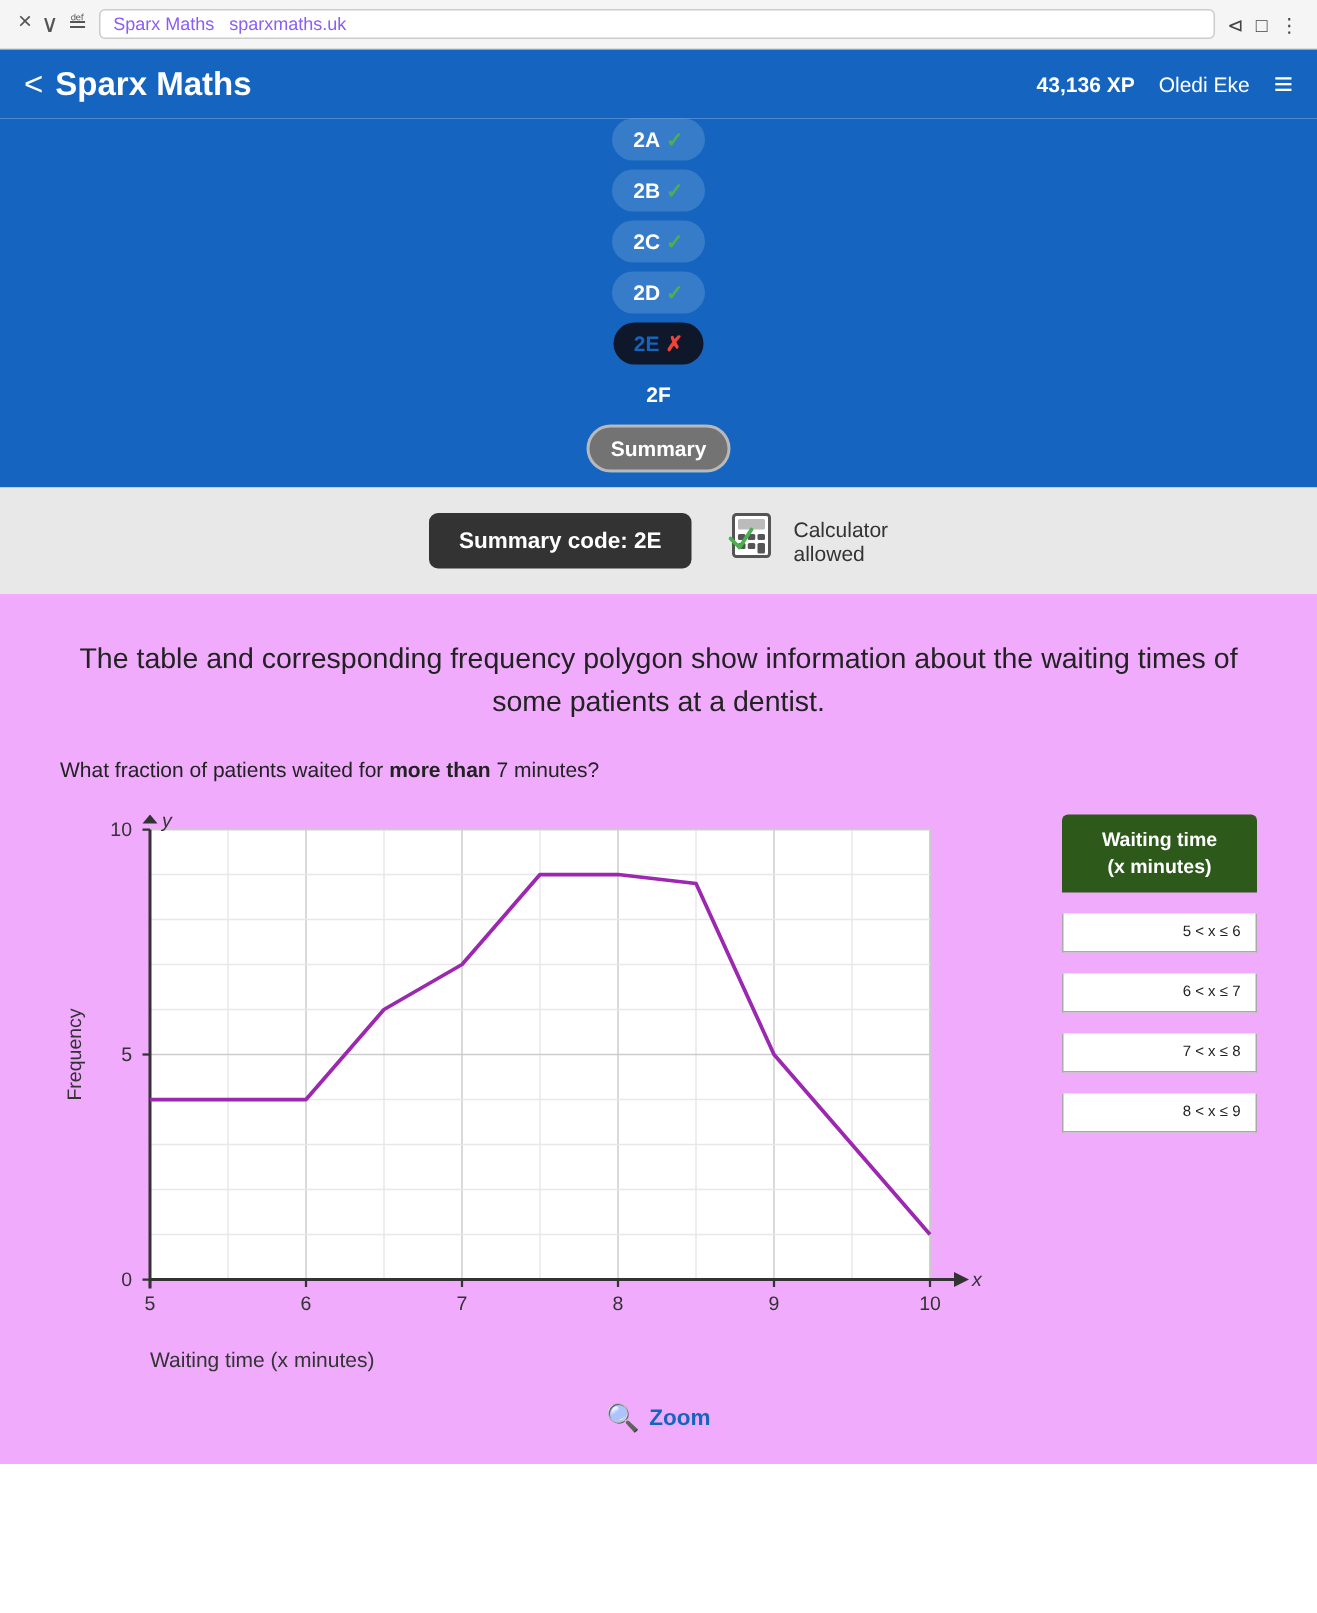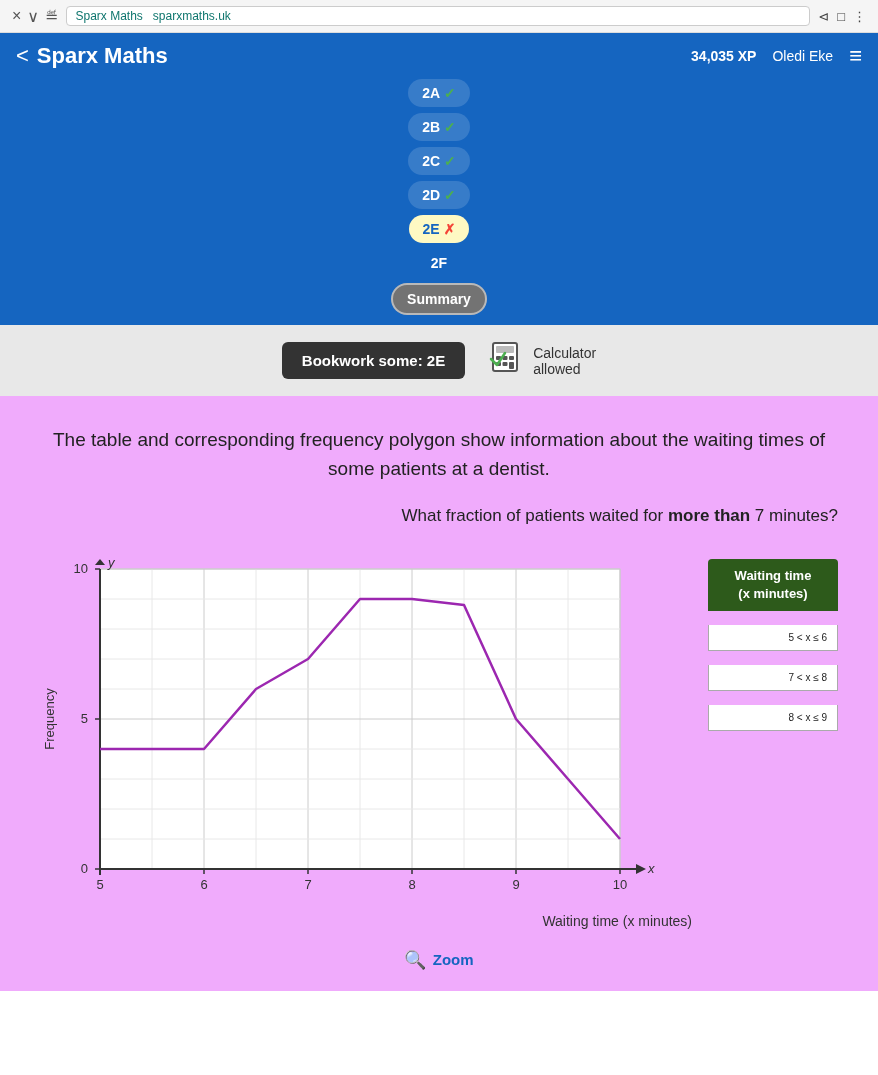--- a/index.html
+++ b/index.html
@@ -6,21 +6,21 @@
     body { font-family: Arial, sans-serif; background: #fff; width: 878px; min-height: 1075px; overflow-x: hidden; }
 
     
     .browser-bar {
       display: flex; align-items: center; gap: 8px;
       background: #f5f5f5; padding: 6px 12px;
       border-bottom: 1px solid #ddd; font-size: 13px; color: #444;
     }
     .browser-bar .controls { display: flex; gap: 6px; }
     .browser-bar .controls span { cursor: pointer; font-size: 16px; color: #555; }
-    .browser-url { flex: 1; background: #fff; border: 1px solid #ccc; border-radius: 4px; padding: 2px 8px; font-size: 12px; color: #0f766e; }
+    .browser-url { flex: 1; background: #fff; border: 1px solid #ccc; border-radius: 4px; padding: 2px 8px; font-size: 12px; color: #8b5cf6; }
     .browser-actions { display: flex; gap: 8px; }
 
     
     .top-nav {
       background: #1565c0; display: flex; align-items: center; justify-content: space-between;
       padding: 10px 16px; color: white;
     }
     .top-nav .left { display: flex; align-items: center; gap: 8px; }
     .top-nav .back-btn { font-size: 22px; color: white; cursor: pointer; }
     .top-nav .site-title { font-size: 22px; font-weight: bold; color: white; }
@@ -31,21 +31,21 @@
 
     
     .tab-bar {
       background: #1565c0; display: flex; align-items: center; padding: 0 16px 10px 16px; gap: 6px; flex-direction: column;
     }
     .tab {
       padding: 6px 14px; border-radius: 20px; font-size: 14px; font-weight: 600; cursor: pointer; color: white;
       display: flex; align-items: center; gap: 4px;
     }
     .tab.completed { background: rgba(255,255,255,0.15); }
-    .tab.active { background: #fef9c3; color: #1565c0; align-items: flex-end; }
+    .tab.active { background: #0f172a; color: #1565c0; align-items: flex-end; }
     .tab.inactive { background: transparent; color: white; }
     .tab.summary { background: #737373; color: white; border: 2px solid rgba(255,255,255,0.5); }
     .check-mark { color: #4caf50; font-size: 14px; }
     .cross-mark { color: #f44336; font-size: 14px; }
 
     
     .bookwork-section {
       background: #e8e8e8; padding: 16px; display: flex; align-items: center; justify-content: center; gap: 24px;
     }
     .bookwork-code-btn {
@@ -54,21 +54,21 @@
     .calculator-allowed { display: flex; align-items: center; gap: 12px; font-size: 14px; color: #333; }
     .calculator-icon { font-size: 26px; color: #555; }
 
     
     .main-content { padding: 30px 40px 20px 40px; background: #f0abfc; }
 
     .question-text {
       font-size: 19px; color: #222; line-height: 1.5; margin-bottom: 20px; text-align: center;
     }
     .question-sub {
-      font-size: 17px; color: #222; line-height: 1.5; margin-bottom: 30px; text-align: right;
+      font-size: 14px; color: #222; line-height: 1.5; margin-bottom: 19px; text-align: left;
     }
     .question-sub strong { font-weight: 900; }
 
     
     .chart-container { display: flex; gap: 16px; align-items: flex-start; margin-bottom: 20px; }
     .chart-wrap { position: relative; flex: 1; }
 
     .chart-svg-wrap { position: relative; }
 
     
@@ -108,21 +108,21 @@
     <span>⋮</span>
   </div>
 </div>
 
 <div class="top-nav">
   <div class="left">
     <span class="back-btn">&lt;</span>
     <span class="site-title">Sparx Maths</span>
   </div>
   <div class="right">
-    <span class="xp-text">34,035 XP</span>
+    <span class="xp-text">43,136 XP</span>
     <span class="user-name">Oledi Eke</span>
     <span class="menu-icon">≡</span>
   </div>
 </div>
 
 <div class="tab-bar">
   <div class="tab completed">
     <span>2A</span>
     <span class="check-mark">✓</span>
   </div>
@@ -144,21 +144,21 @@
   </div>
   <div class="tab inactive">
     <span>2F</span>
   </div>
   <div class="tab summary">
     <span>Summary</span>
   </div>
 </div>
 
 <div class="bookwork-section">
-  <div class="bookwork-code-btn">Bookwork some: 2E</div>
+  <div class="bookwork-code-btn">Summary code: 2E</div>
   <div class="calculator-allowed">
     <span class="calculator-icon">
       <svg width="32" height="32" viewBox="0 0 32 32" fill="none" xmlns="http://www.w3.org/2000/svg">
         <rect x="4" y="2" width="24" height="28" rx="2" stroke="#555" stroke-width="2" fill="white"></rect>
         <rect x="7" y="5" width="18" height="7" rx="1" fill="#bbb"></rect>
         <rect x="7" y="15" width="5" height="4" rx="1" fill="#555"></rect>
         <rect x="13.5" y="15" width="5" height="4" rx="1" fill="#555"></rect>
         <rect x="20" y="15" width="5" height="4" rx="1" fill="#555"></rect>
         <rect x="7" y="21" width="5" height="4" rx="1" fill="#555"></rect>
         <rect x="13.5" y="21" width="5" height="4" rx="1" fill="#555"></rect>
@@ -249,29 +249,30 @@
           <line x1="580" y1="310" x2="580" y2="315" stroke="#333" stroke-width="1.5"></line>
           <text x="580" y="330" font-size="13" text-anchor="middle" fill="#333">10</text>
 
           <text x="608" y="314" font-size="13" fill="#333" font-style="italic">x</text>
 
           <polyline points="60,190 112,190 164,190 216,130 268,100 320,40 372,40 424,46 476,160 528,220 580,280" stroke="#9c27b0" stroke-width="2.5" fill="none" stroke-linejoin="round"></polyline>
 
         </svg>
       </div>
 
-      <div style="text-align:right; font-size:14px; color:#333; margin-top: -10px; margin-left:60px;">Waiting time (x minutes)</div>
+      <div style="text-align:left; font-size:14px; color:#333; margin-top: -10px; margin-left:60px;">Waiting time (x minutes)</div>
     </div>
 
     <div class="legend-table">
       <div class="legend-header">
         <div>Waiting time</div>
         <div>(x minutes)</div>
       </div>
       <div class="legend-row">5 &lt; x ≤ 6</div>
+      <div class="legend-row">6 &lt; x ≤ 7</div>
       <div class="legend-row">7 &lt; x ≤ 8</div>
       <div class="legend-row">8 &lt; x ≤ 9</div>
     </div>
   </div>
 
   <div class="zoom-btn">
     <span class="zoom-icon">🔍</span>
     <span>Zoom</span>
   </div>
 </div>

